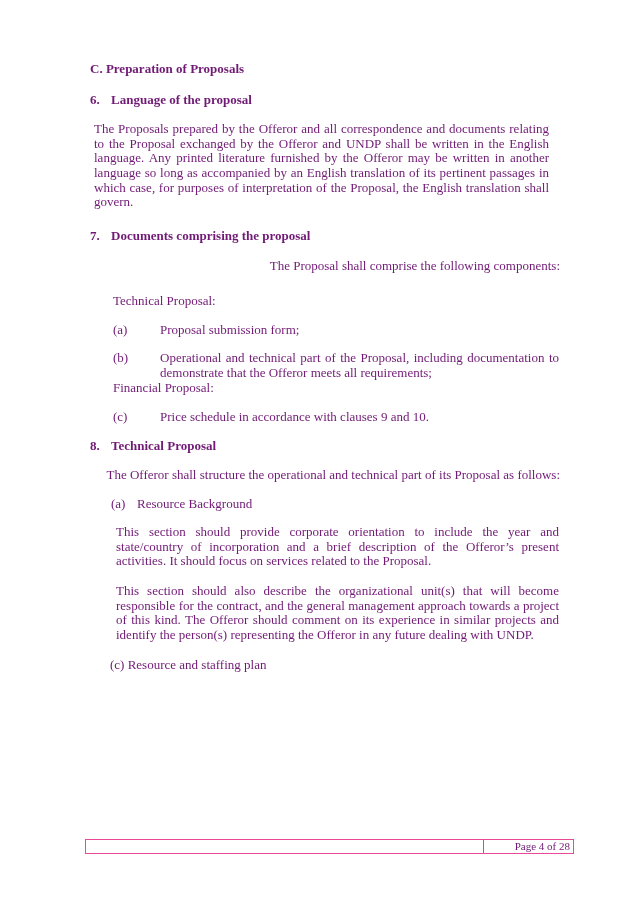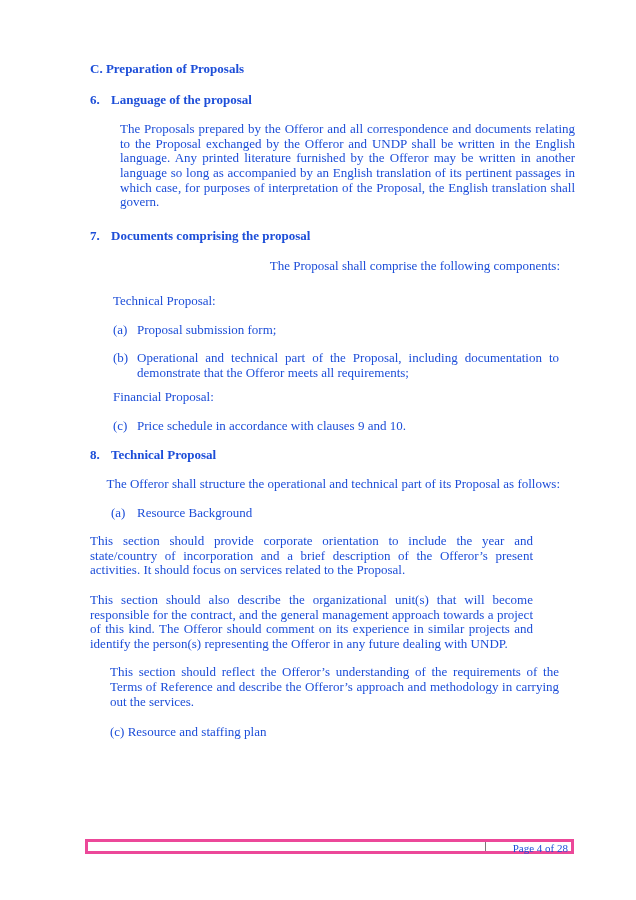--- a/index.html
+++ b/index.html
@@ -3,66 +3,66 @@
 <meta charset="utf-8">
 <style>
   * { margin: 0; padding: 0; box-sizing: border-box; }
   html, body { background: #ffffff; }
   body { width: 636px; }
   .page {
     position: relative;
     width: 636px;
     height: 900px;
     background: #ffffff;
-    color: #1d4ed8;
+    color: #701a75;
     font-family: "Liberation Serif", "DejaVu Serif", serif;
     font-size: 13px;
     line-height: 14.6px;
   }
   .content {
     position: absolute;
     left: 90px;
     top: 62px;
     width: 470px;
   }
   .title { font-weight: bold; }
   .sec-heading { font-weight: bold; display: flex; }
   .sec-heading .num { flex: 0 0 21px; }
   .body-par {
-    margin-left: 30px;
+    margin-left: 4px;
     width: 455px;
     text-align: justify;
   }
   .intro { margin-left: 14px; text-align: right; }
   .ulabel { margin-left: 23px; }
   .item { display: flex; margin-left: 23px; width: 446px; }
   .item .marker { flex: 0 0 24px; }
-  .item .itext { flex: 1 1 auto; }
+  .item .itext { flex: 1 1 auto; margin-left: 23px; }
   .item .itext.just { text-align: justify; }
   .item8 { display: flex; margin-left: 21px; }
   .item8 .marker { flex: 0 0 26px; }
-  .para-a { width: 443px; text-align: justify; }
+  .para-a { margin-left: 26px; width: 443px; text-align: justify; }
   .itemb { margin-left: 20px; }
   .para-b { margin-left: 20px; width: 449px; text-align: justify; }
 
   .mt14 { margin-top: 14px; }
   .mt15 { margin-top: 15px; }
   .mt16 { margin-top: 16px; }
-  .mt17 { margin-top: 10px; }
+  .mt17 { margin-top: 1px; }
   .mt19 { margin-top: 19px; }
   .mt20 { margin-top: 20px; }
 
   .footer {
     position: absolute;
     left: 85px;
     top: 839px;
     width: 489px;
     height: 15px;
     display: flex;
-    border: 3px solid #ec4899;
+    border: 1px solid #ec4899;
   }
   .footer-cell-left {
     flex: 0 0 398px;
     border-right: 1px solid #7a7a7a;
   }
   .footer-cell-right {
     flex: 1 1 auto;
     font-size: 11px;
     line-height: 13px;
     text-align: right;
@@ -114,21 +114,20 @@
     </div>
     <p class="intro mt15">The Offeror shall structure the operational and technical part of its Proposal as follows:</p>
 
     <div class="item8 mt14">
       <span class="marker">(a)</span>
       <span>Resource Background</span>
     </div>
     <p class="para-a mt14">This section should provide corporate orientation to include the year and state/country of incorporation and a brief description of the Offeror’s present activities. It should focus on services related to the Proposal.</p>
     <p class="para-a mt15">This section should also describe the organizational unit(s) that will become responsible for the contract, and the general management approach towards a project of this kind. The Offeror should comment on its experience in similar projects and identify the person(s) representing the Offeror in any future dealing with UNDP.</p>
 
-    <p class="para-b mt14">This section should reflect the Offeror’s understanding of the requirements of the Terms of Reference and describe the Offeror’s approach and methodology in carrying out the services.</p>
 
     <div class="itemb mt16">(c) Resource and staffing plan</div>
 
   </div>
 
   <div class="footer">
     <div class="footer-cell-left"></div>
     <div class="footer-cell-right">Page 4 of 28</div>
   </div>
 </div>

